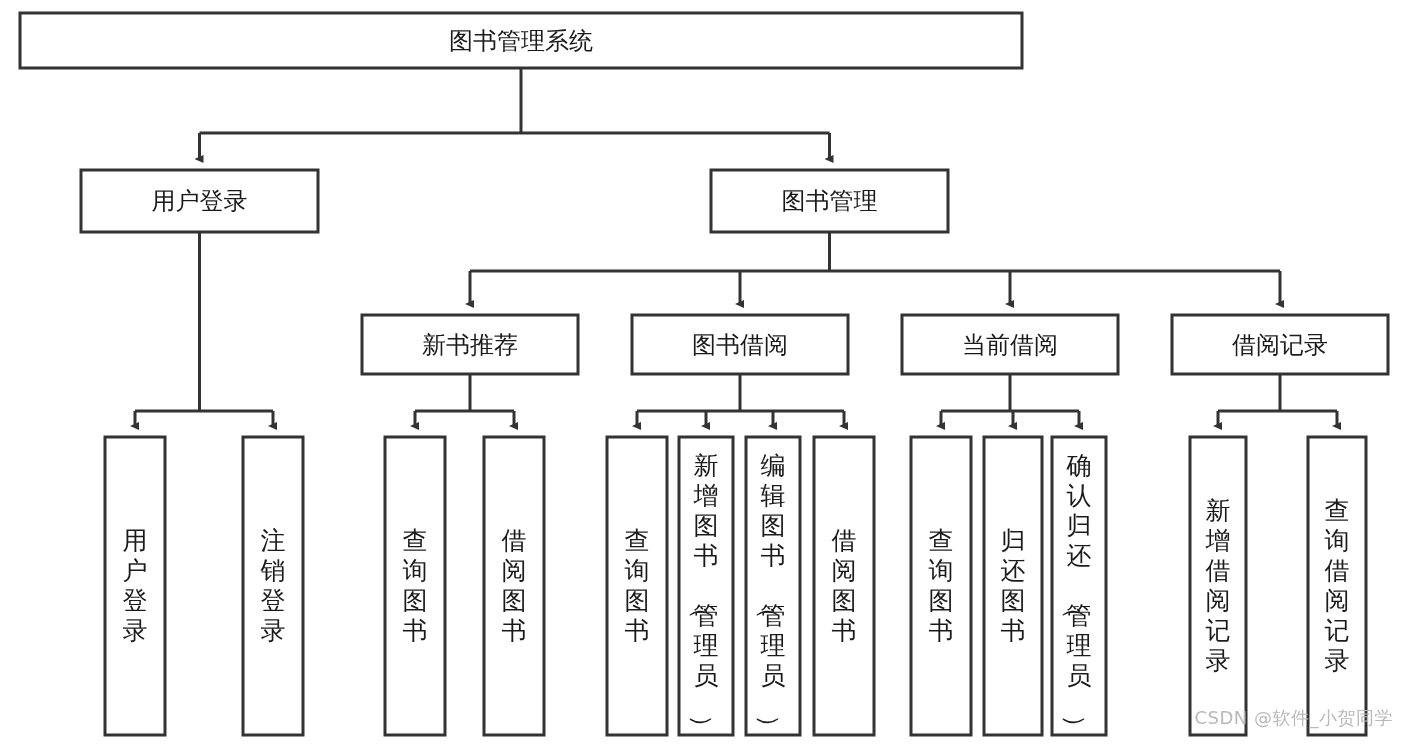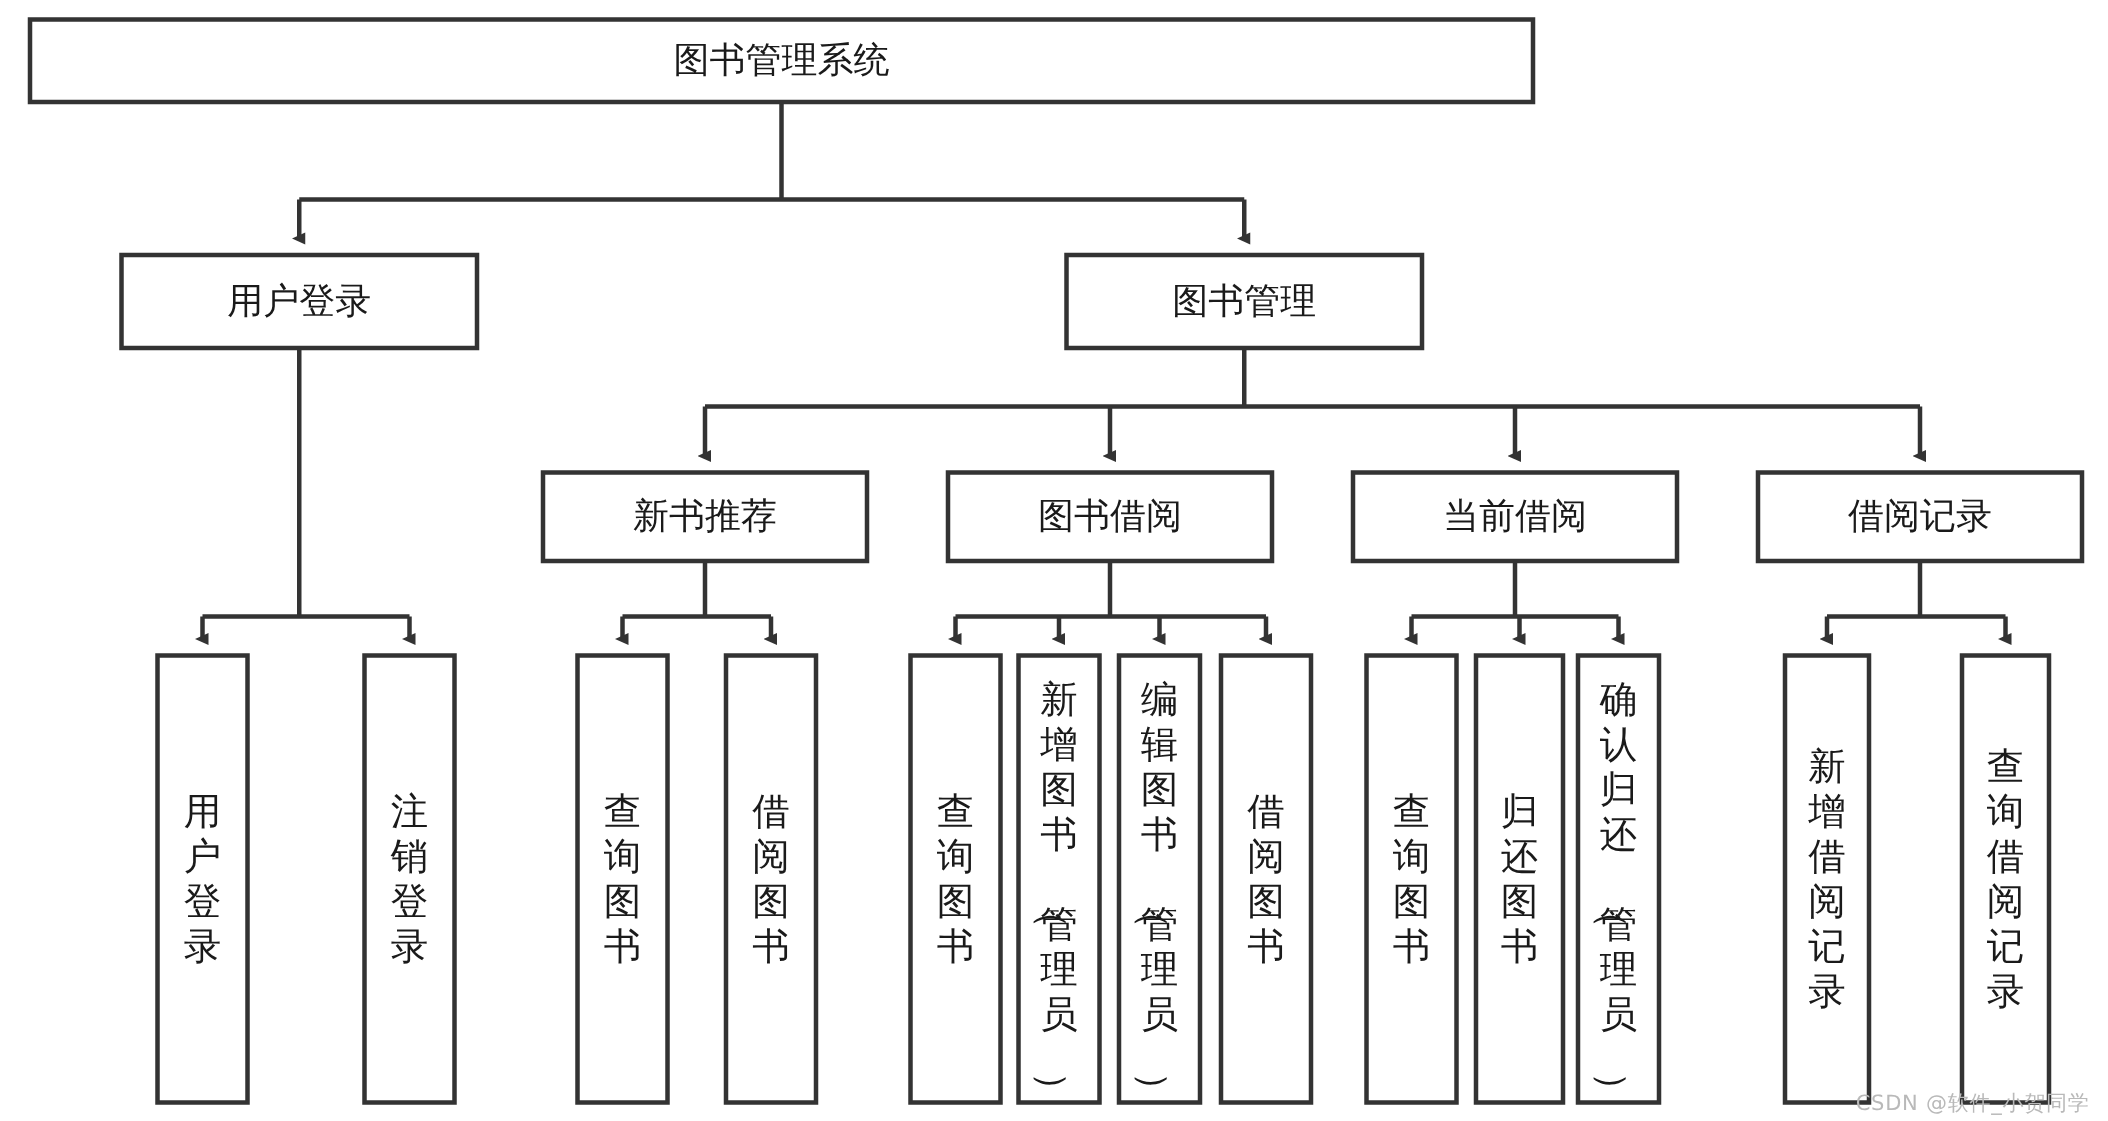--- a/index.html
+++ b/index.html
@@ -44,23 +44,23 @@
   }
   .node-label-vert {
     fill: #1a1a1a;
     font-family: "DejaVu Sans", "Liberation Sans", sans-serif;
     font-size: 25px;
     text-anchor: middle;
   }
   .watermark {
     position: absolute;
     right: 12px;
-    bottom: 2px;
+    bottom: 17px;
     font-family: "DejaVu Sans", "Liberation Sans", sans-serif;
-    font-size: 14px;
+    font-size: 18px;
     color: #b9b9b9;
     white-space: nowrap;
     letter-spacing: 0.5px;
   }
 </style>
 </head>
 <body>
 
 <div id="diagram-root">
   <svg class="flow" viewBox="0 0 1405 747" xmlns="http://www.w3.org/2000/svg">

